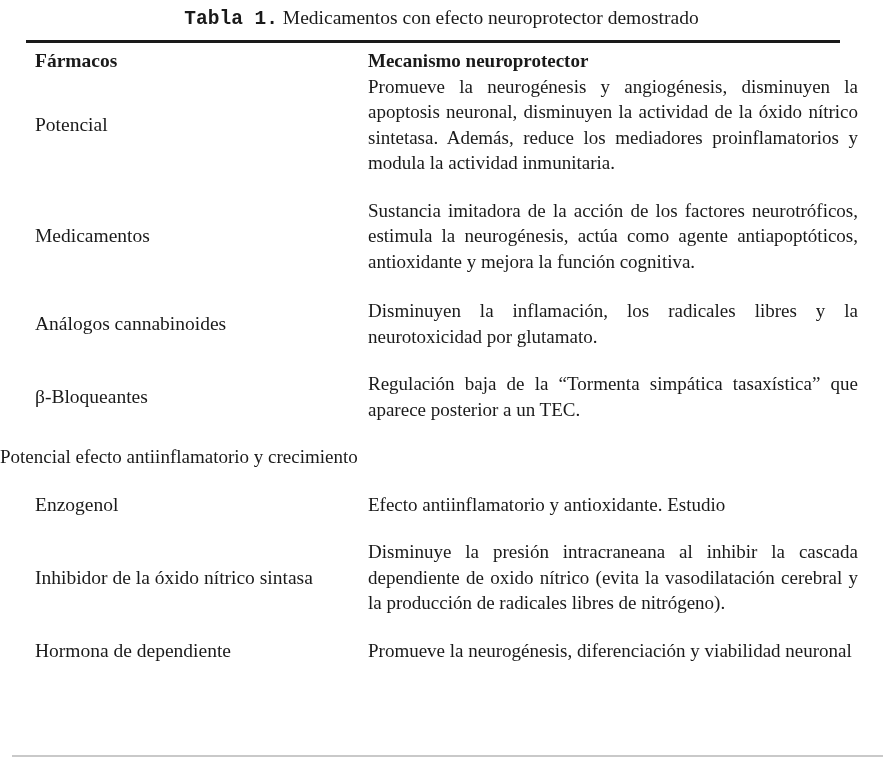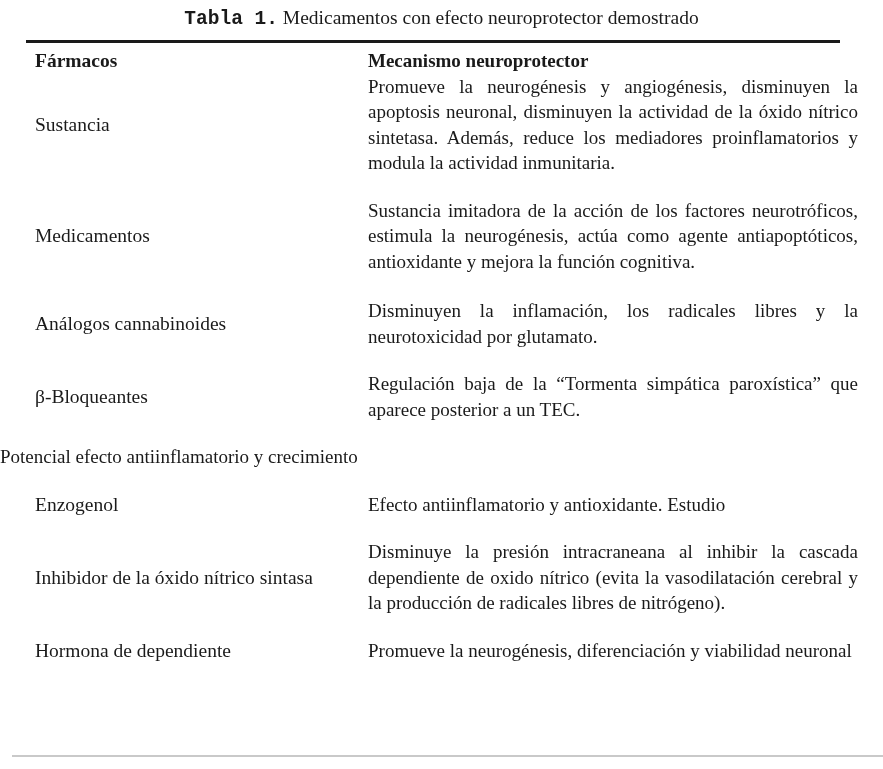--- a/index.html
+++ b/index.html
@@ -111,21 +111,21 @@
   <div class="rule-top"></div>
 
   <div class="table">
 
     <div class="trow header">
       <div class="col-drug">Fármacos</div>
       <div class="col-mech">Mecanismo neuroprotector</div>
     </div>
 
     <div class="trow">
-      <div class="col-drug">Sustancia</div>
+      <div class="col-drug">Potencial</div>
       <div class="col-mech">Promueve la neurogénesis y angiogénesis, dismi­nuyen la apoptosis neuronal, disminuyen la acti­vidad de la óxido nítrico sintetasa. Además, re­duce los mediadores proinflamatorios y modula la actividad inmunitaria.</div>
     </div>
 
     <div class="spacer-md"></div>
 
     <div class="trow">
       <div class="col-drug">Medicamentos</div>
       <div class="col-mech">Sustancia imitadora de la acción de los factores neurotróficos, estimula la neurogénesis, actúa como agente antiapoptóticos, antioxidante y me­jora la función cognitiva.</div>
     </div>
 
@@ -133,21 +133,21 @@
 
     <div class="trow">
       <div class="col-drug">Análogos cannabinoides</div>
       <div class="col-mech">Disminuyen la inflamación, los radicales libres y la neurotoxicidad por glutamato.</div>
     </div>
 
     <div class="spacer-md"></div>
 
     <div class="trow">
       <div class="col-drug">β-Bloqueantes</div>
-      <div class="col-mech">Regulación baja de la “Tormenta simpática paro­xística” que aparece posterior a un TEC.</div>
+      <div class="col-mech">Regulación baja de la “Tormenta simpática tasa­xística” que aparece posterior a un TEC.</div>
     </div>
 
     <div class="spacer-md"></div>
 
     <div class="trow">
       <div class="col-mech">Potencial efecto antiinflamatorio y crecimiento</div>
     </div>
 
     <div class="spacer-md"></div>
 

